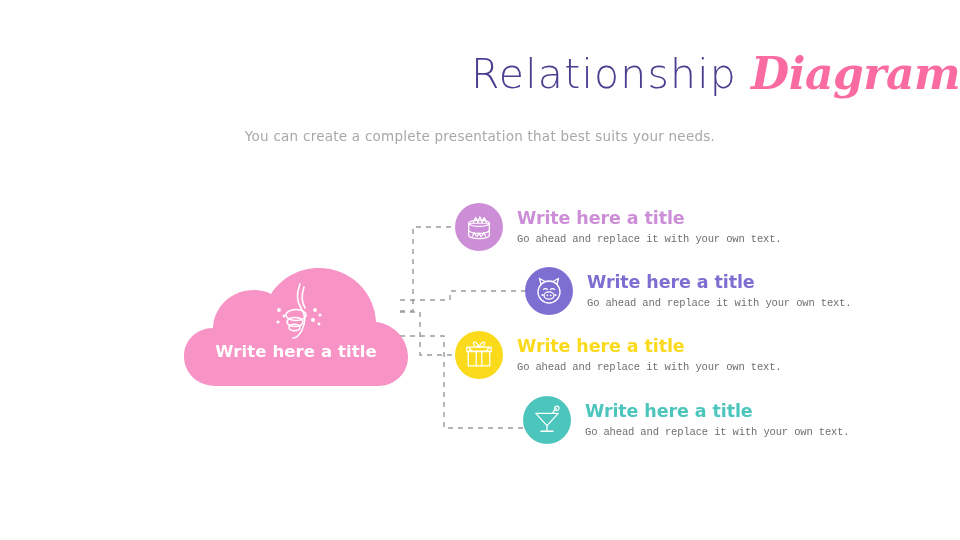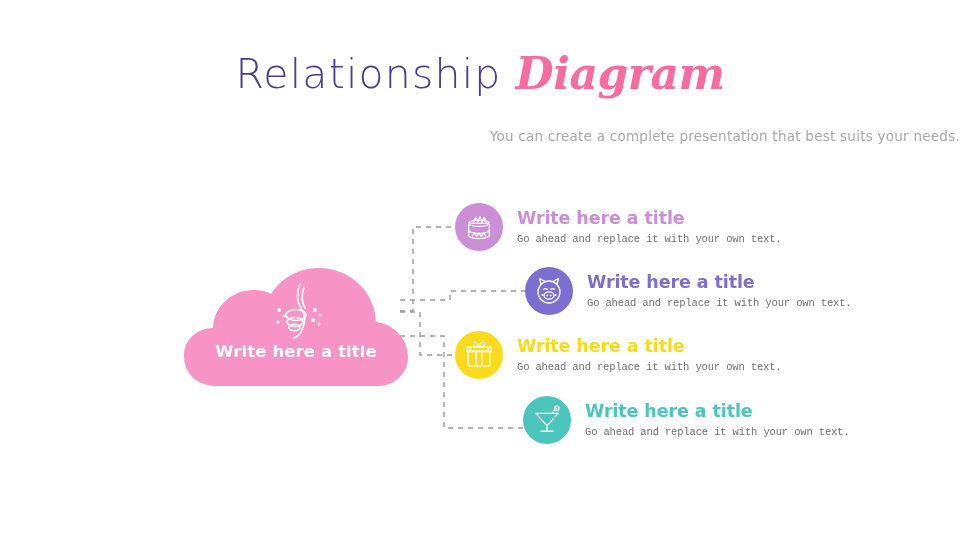--- a/index.html
+++ b/index.html
@@ -21,21 +21,21 @@
     width: 960px;
     height: 540px;
   }
 
   
   .title-block {
     position: absolute;
     top: 48px;
     left: 0;
     width: 960px;
-    text-align: center;
+    text-align: right;
     white-space: nowrap;
   }
   .title-main {
     font-family: "DejaVu Sans", sans-serif;
     font-size: 41px;
     font-weight: 300;
     letter-spacing: 1.2px;
     color: #4a3f8f;
     vertical-align: middle;
   }
@@ -47,21 +47,21 @@
     letter-spacing: -0.5px;
     color: #fa6ba2;
     vertical-align: middle;
     margin-left: 14px;
   }
   .subtitle {
     position: absolute;
     top: 128px;
     left: 0;
     width: 960px;
-    text-align: right;
+    text-align: center;
     font-size: 13.5px;
     letter-spacing: 0.25px;
     color: #a8a8a8;
     font-family: "DejaVu Sans", sans-serif;
   }
 
   
   .connectors {
     position: absolute;
     top: 0;

